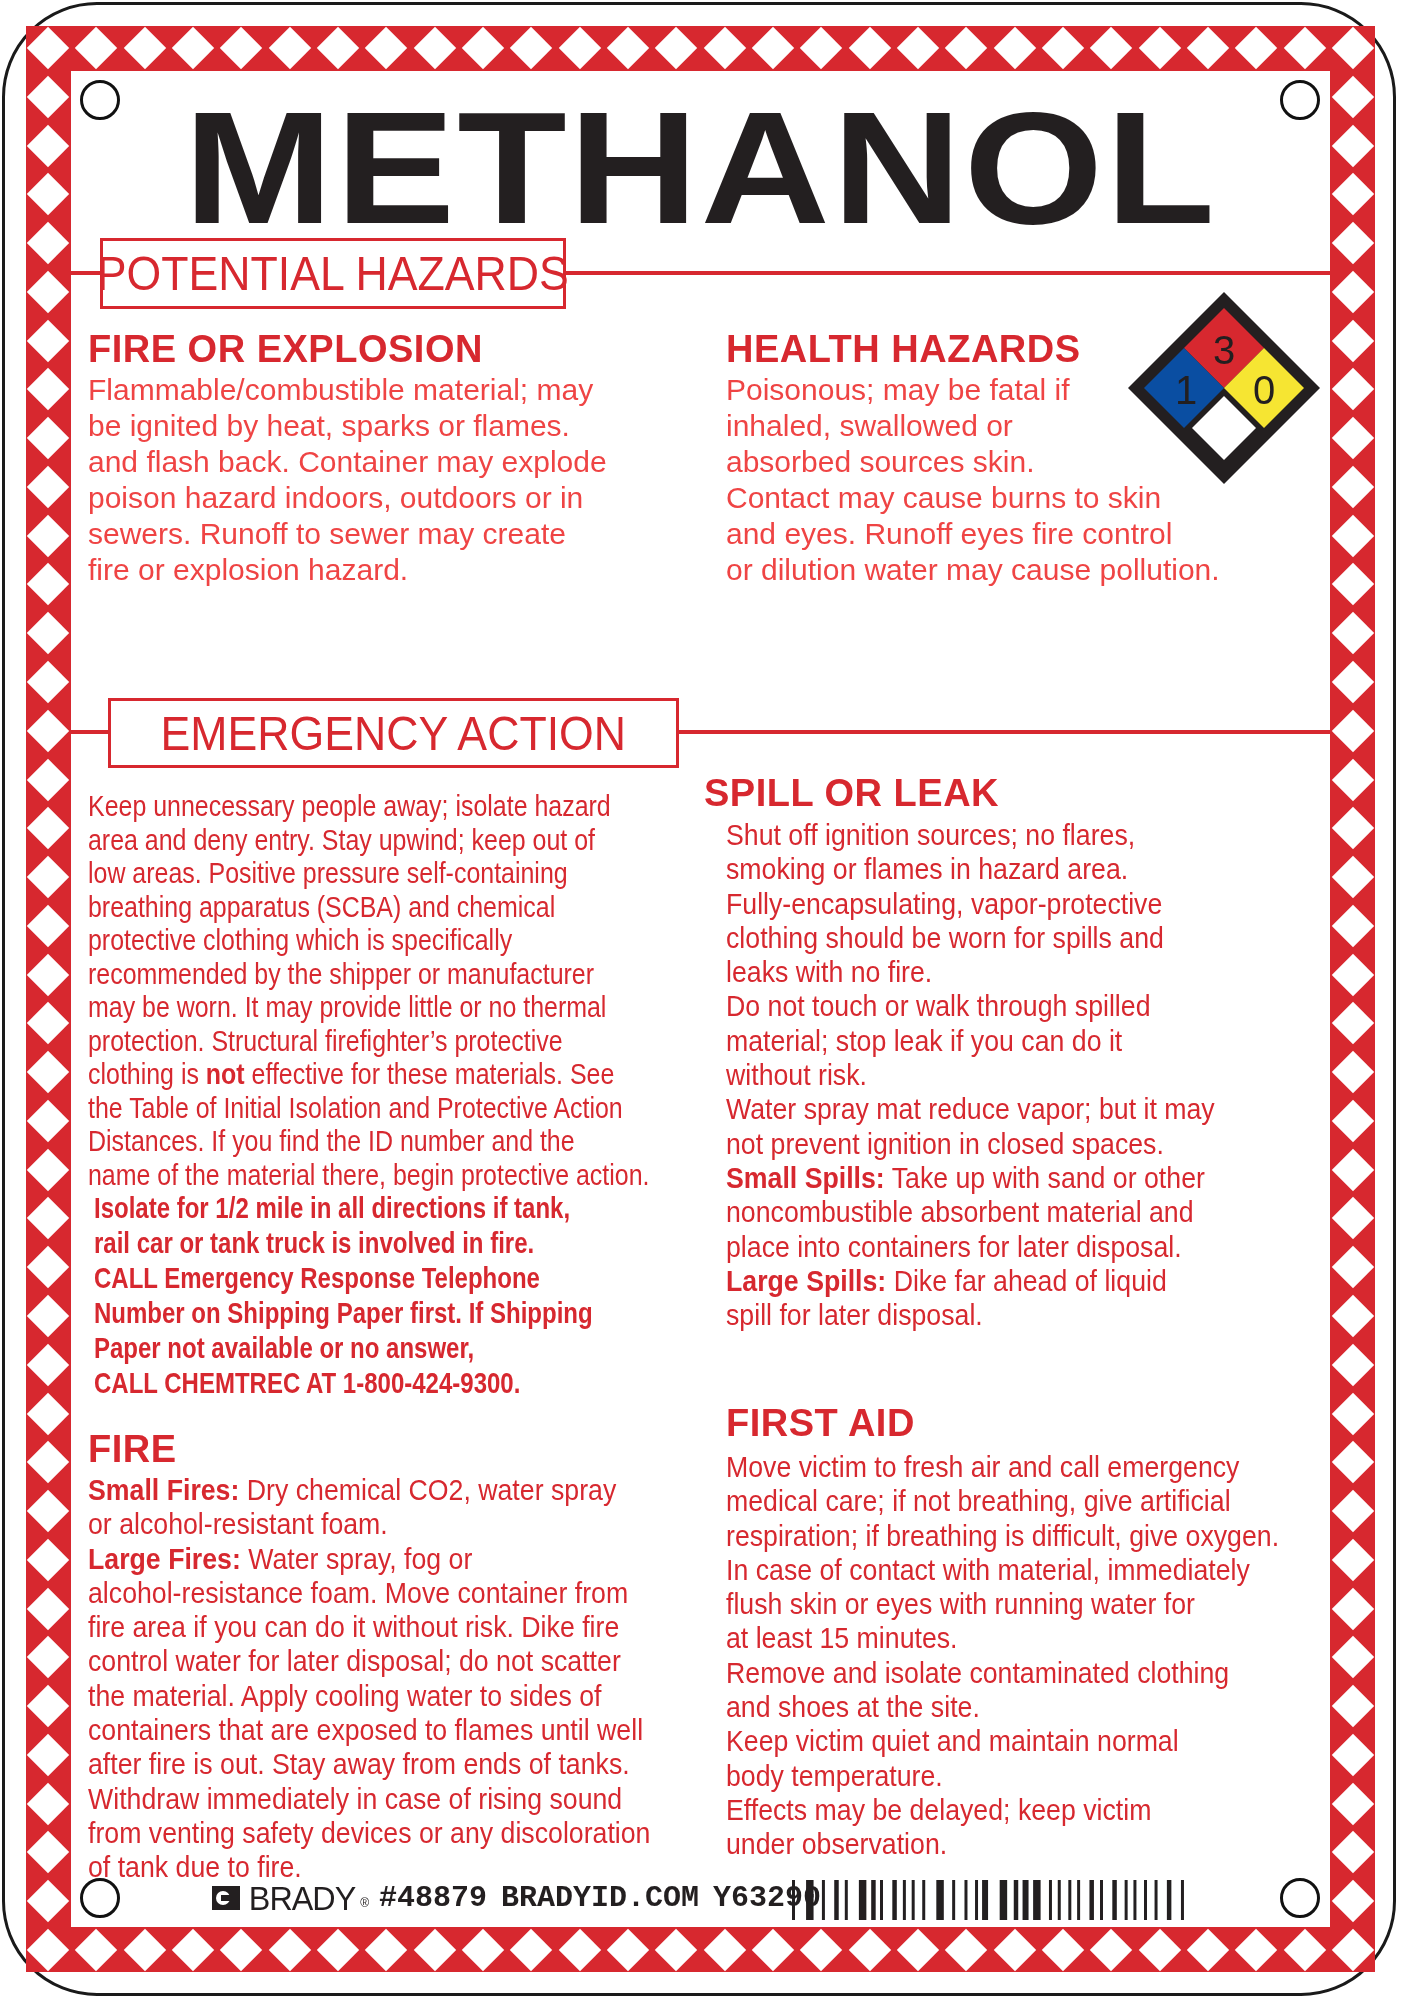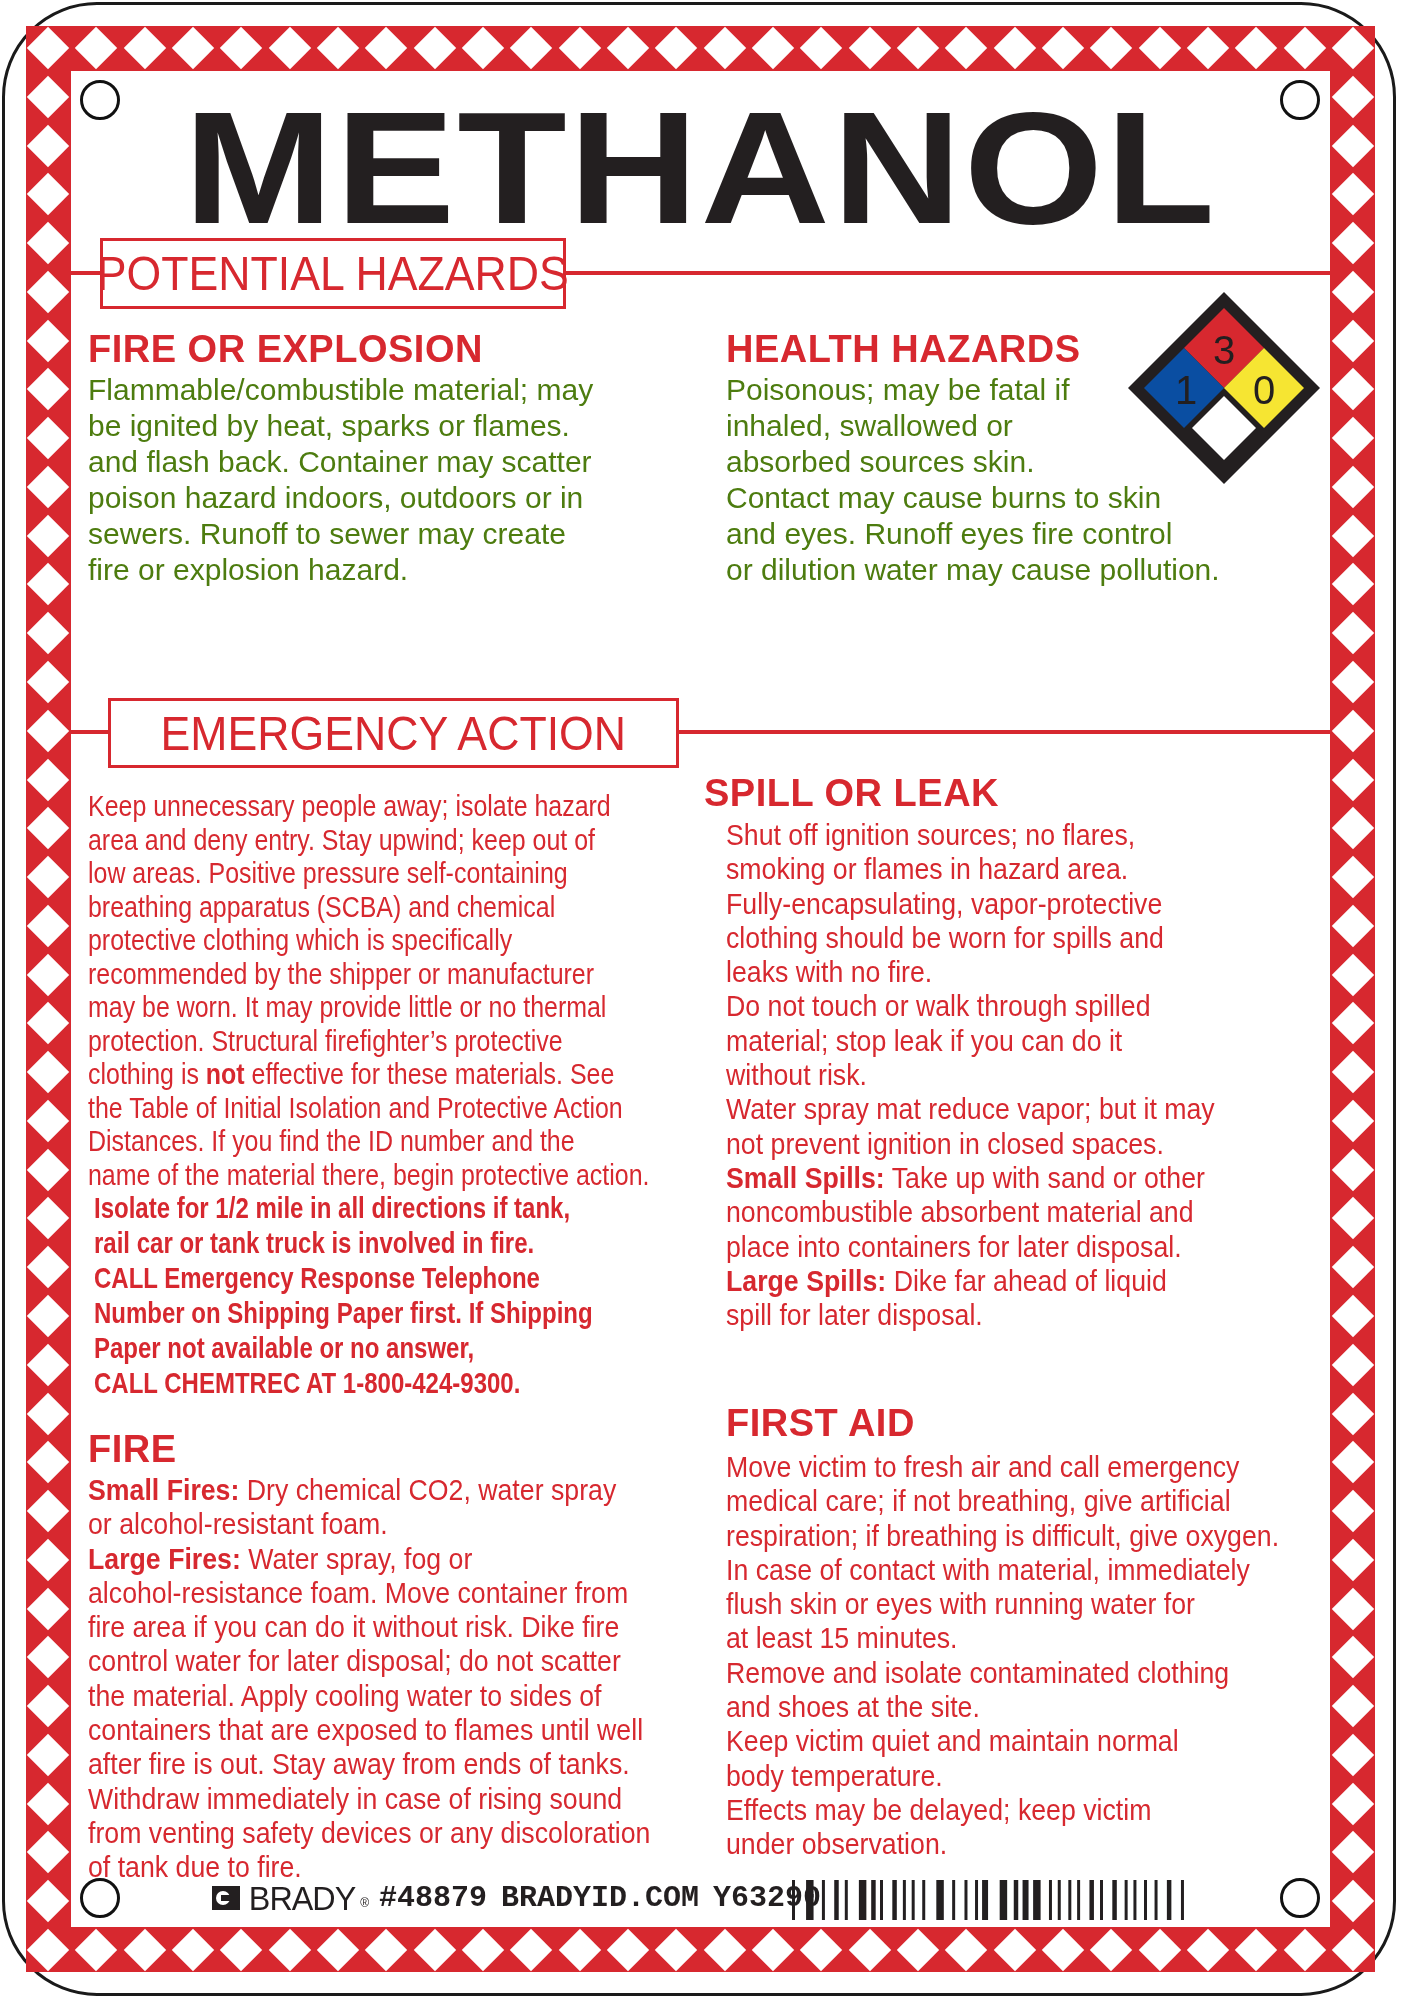--- a/index.html
+++ b/index.html
@@ -18,21 +18,21 @@
            font-family:"Liberation Sans", sans-serif; font-weight:900; font-size:160px;
            color:#231f20; letter-spacing:2px; line-height:160px;
            transform:scaleX(1.12) scaleY(1.0); transform-origin:center top; }
   .sect-line { position:absolute; height:4px; background:#d7282f; }
   .sect-box { position:absolute; border:3px solid #d7282f; background:#fff; box-sizing:border-box;
               display:flex; align-items:center; justify-content:center; }
   .sect-box span { color:#d7282f; font-size:48px; font-family:"Liberation Sans", sans-serif;
                    transform:scaleX(0.93); white-space:nowrap; }
   .h2 { position:absolute; color:#d7282f; font-weight:bold; font-size:38px;
         font-family:"Liberation Sans", sans-serif; white-space:nowrap; letter-spacing:0.5px; }
-  .txt { position:absolute; color:#4d7c0f; font-size:30px; line-height:36px;
+  .txt { position:absolute; color:#ef4444; font-size:30px; line-height:36px;
          font-family:"Liberation Sans", sans-serif; white-space:nowrap; }
   .txt .ln { display:block; }
   .cond { position:absolute; color:#d7282f; font-size:29px; line-height:33.5px;
           font-family:"Liberation Sans", sans-serif; white-space:nowrap;
           transform:scaleX(0.86); transform-origin:left top; }
   .cond .ln { display:block; }
   .condb { position:absolute; color:#d7282f; font-size:30px; line-height:35px;
            font-family:"Liberation Sans", sans-serif; font-weight:bold; white-space:nowrap;
            transform:scaleX(0.80); transform-origin:left top; }
   .condb .ln { display:block; }
@@ -202,21 +202,21 @@
 
 <div class="sect-line" style="left:71px;top:271px;width:1259px;"></div>
 <div class="sect-box" style="left:100px;top:238px;width:466px;height:71px;">
   <span>POTENTIAL HAZARDS</span>
 </div>
 
 <div class="h2" style="left:88px;top:328px;">FIRE OR EXPLOSION</div>
 <div class="txt" style="left:88px;top:372px;" id="foe">
     <span class="ln">Flammable/combustible material; may</span>
     <span class="ln">be ignited by heat, sparks or flames.</span>
-    <span class="ln">and flash back. Container may scatter</span>
+    <span class="ln">and flash back. Container may explode</span>
     <span class="ln">poison hazard indoors, outdoors or in</span>
     <span class="ln">sewers. Runoff to sewer may create</span>
     <span class="ln">fire or explosion hazard.</span>
   </div>
 
 <div class="h2" style="left:726px;top:328px;">HEALTH HAZARDS</div>
 <div class="txt" style="left:726px;top:372px;" id="hh">
     <span class="ln">Poisonous; may be fatal if</span>
     <span class="ln">inhaled, swallowed or</span>
     <span class="ln">absorbed sources skin.</span>

